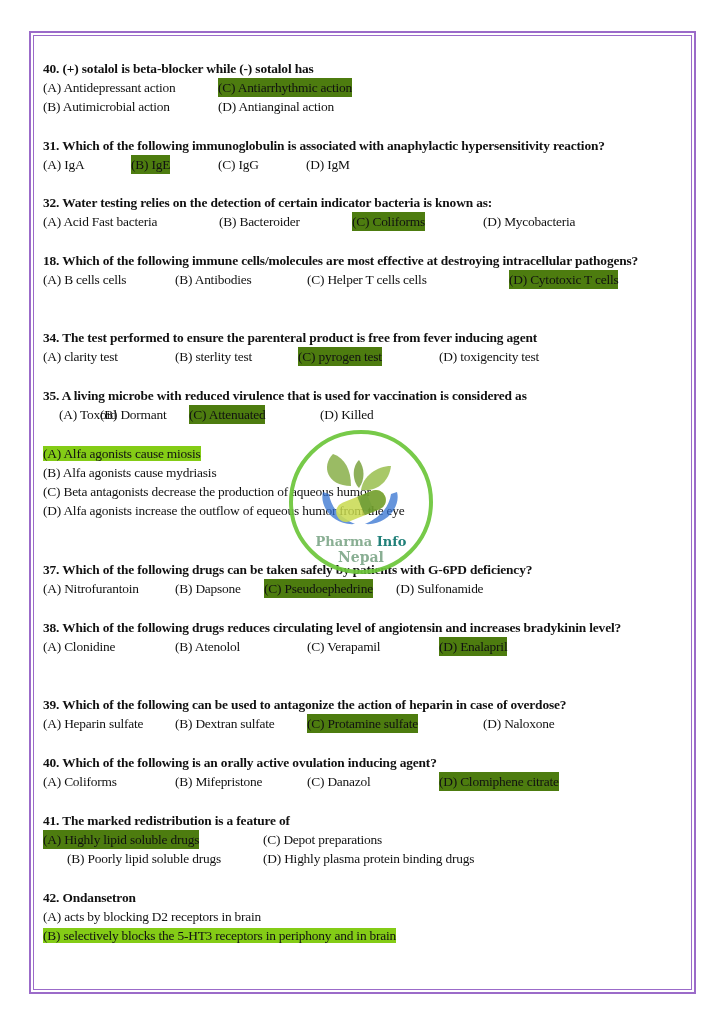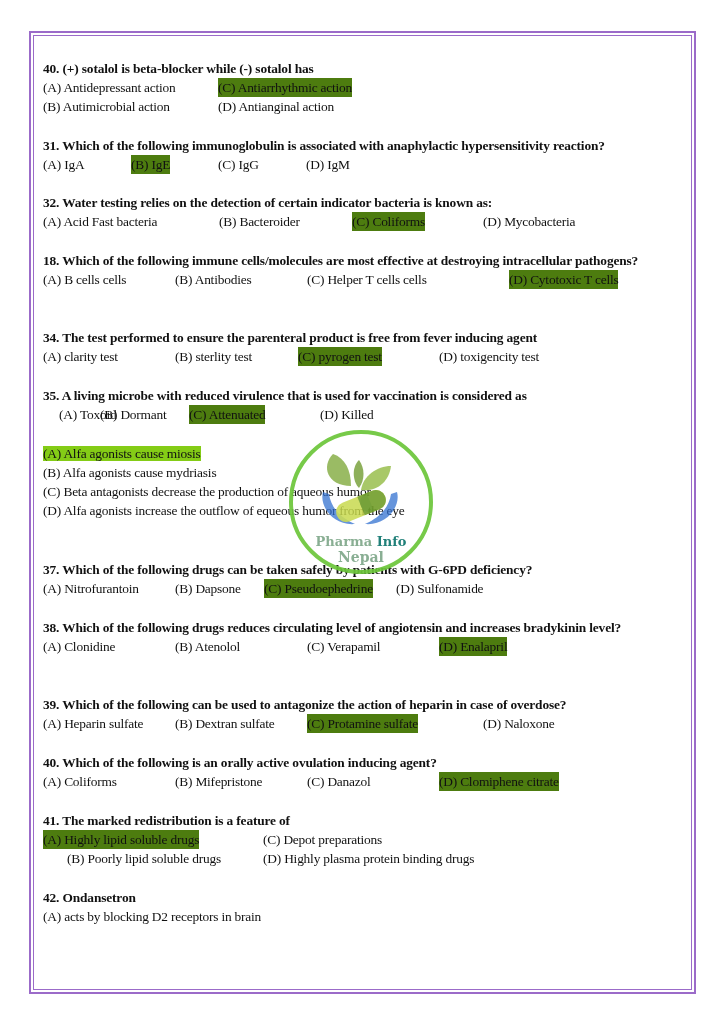--- a/index.html
+++ b/index.html
@@ -234,20 +234,21 @@
   </div>
   <div class="opt-row">
     <span class="opt" style="left:0;margin-left:24px;">(B) Poorly lipid soluble drugs</span>
     <span class="opt" style="left:220px;">(D) Highly plasma protein binding drugs</span>
   </div>
 </div>
 
 <div class="question" style="top:888px;">
   <div class="q-title">42. Ondansetron</div>
   <div class="opt-line"><span>(A) acts by blocking D2 receptors in brain</span></div>
+  <div class="opt-line"><span class="correct">(B) selectively blocks the 5-HT3 receptors in periphony and in brain</span></div>
 </div>
 
 <div class="watermark">
   <svg width="136" height="136" viewBox="0 0 136 136">
 
     <path d="M40 20 C 28 32, 34 52, 58 52 C 58 36, 52 24, 40 20 Z" fill="#7ea83a" opacity="0.85"></path>
     <path d="M98 32 C 84 32, 70 42, 68 56 C 84 58, 96 48, 98 32 Z" fill="#8fb83e" opacity="0.85"></path>
     <path d="M66 26 C 58 34, 60 48, 66 54 C 72 46, 72 34, 66 26 Z" fill="#6f9a2e" opacity="0.85"></path>
 
     <path d="M30 58 C 26 72, 40 92, 62 90 C 48 84, 38 74, 36 60 Z" fill="#2f6fd0" opacity="0.8"></path>

